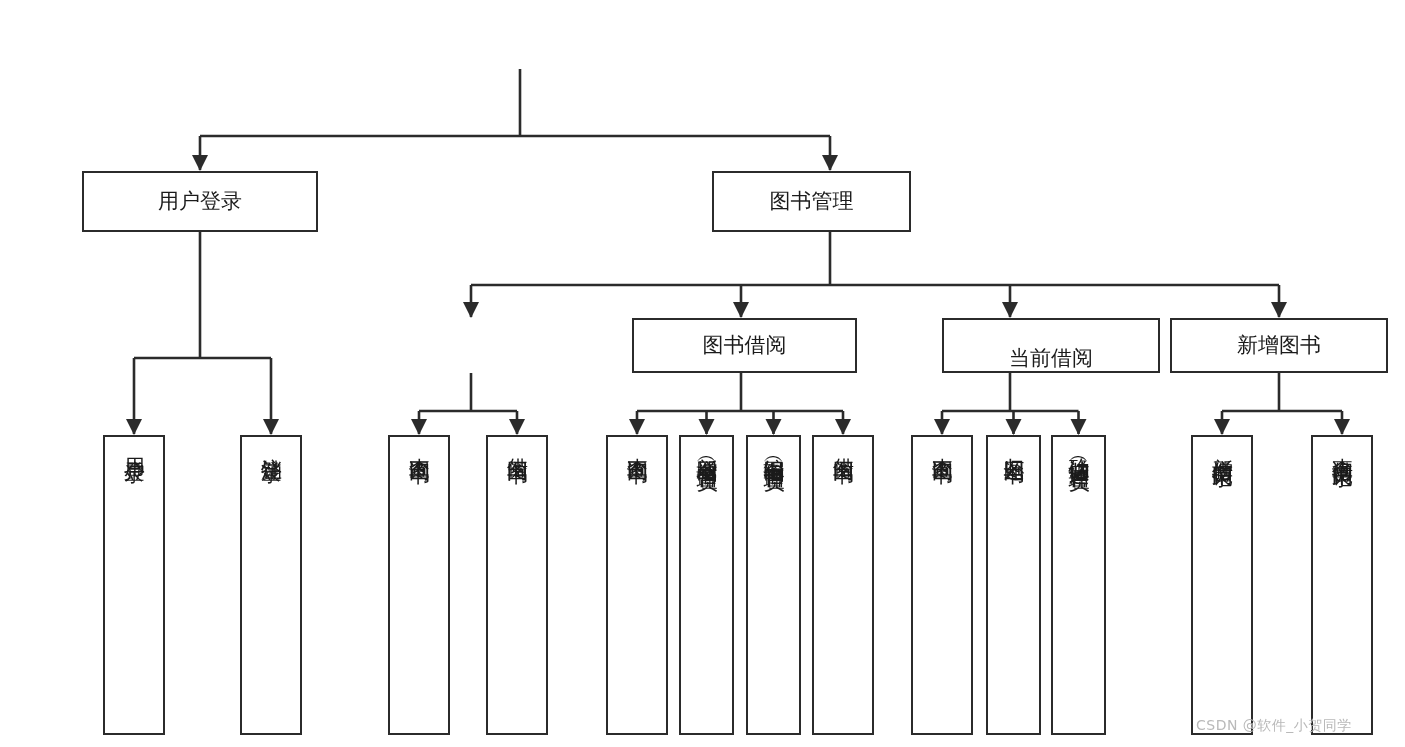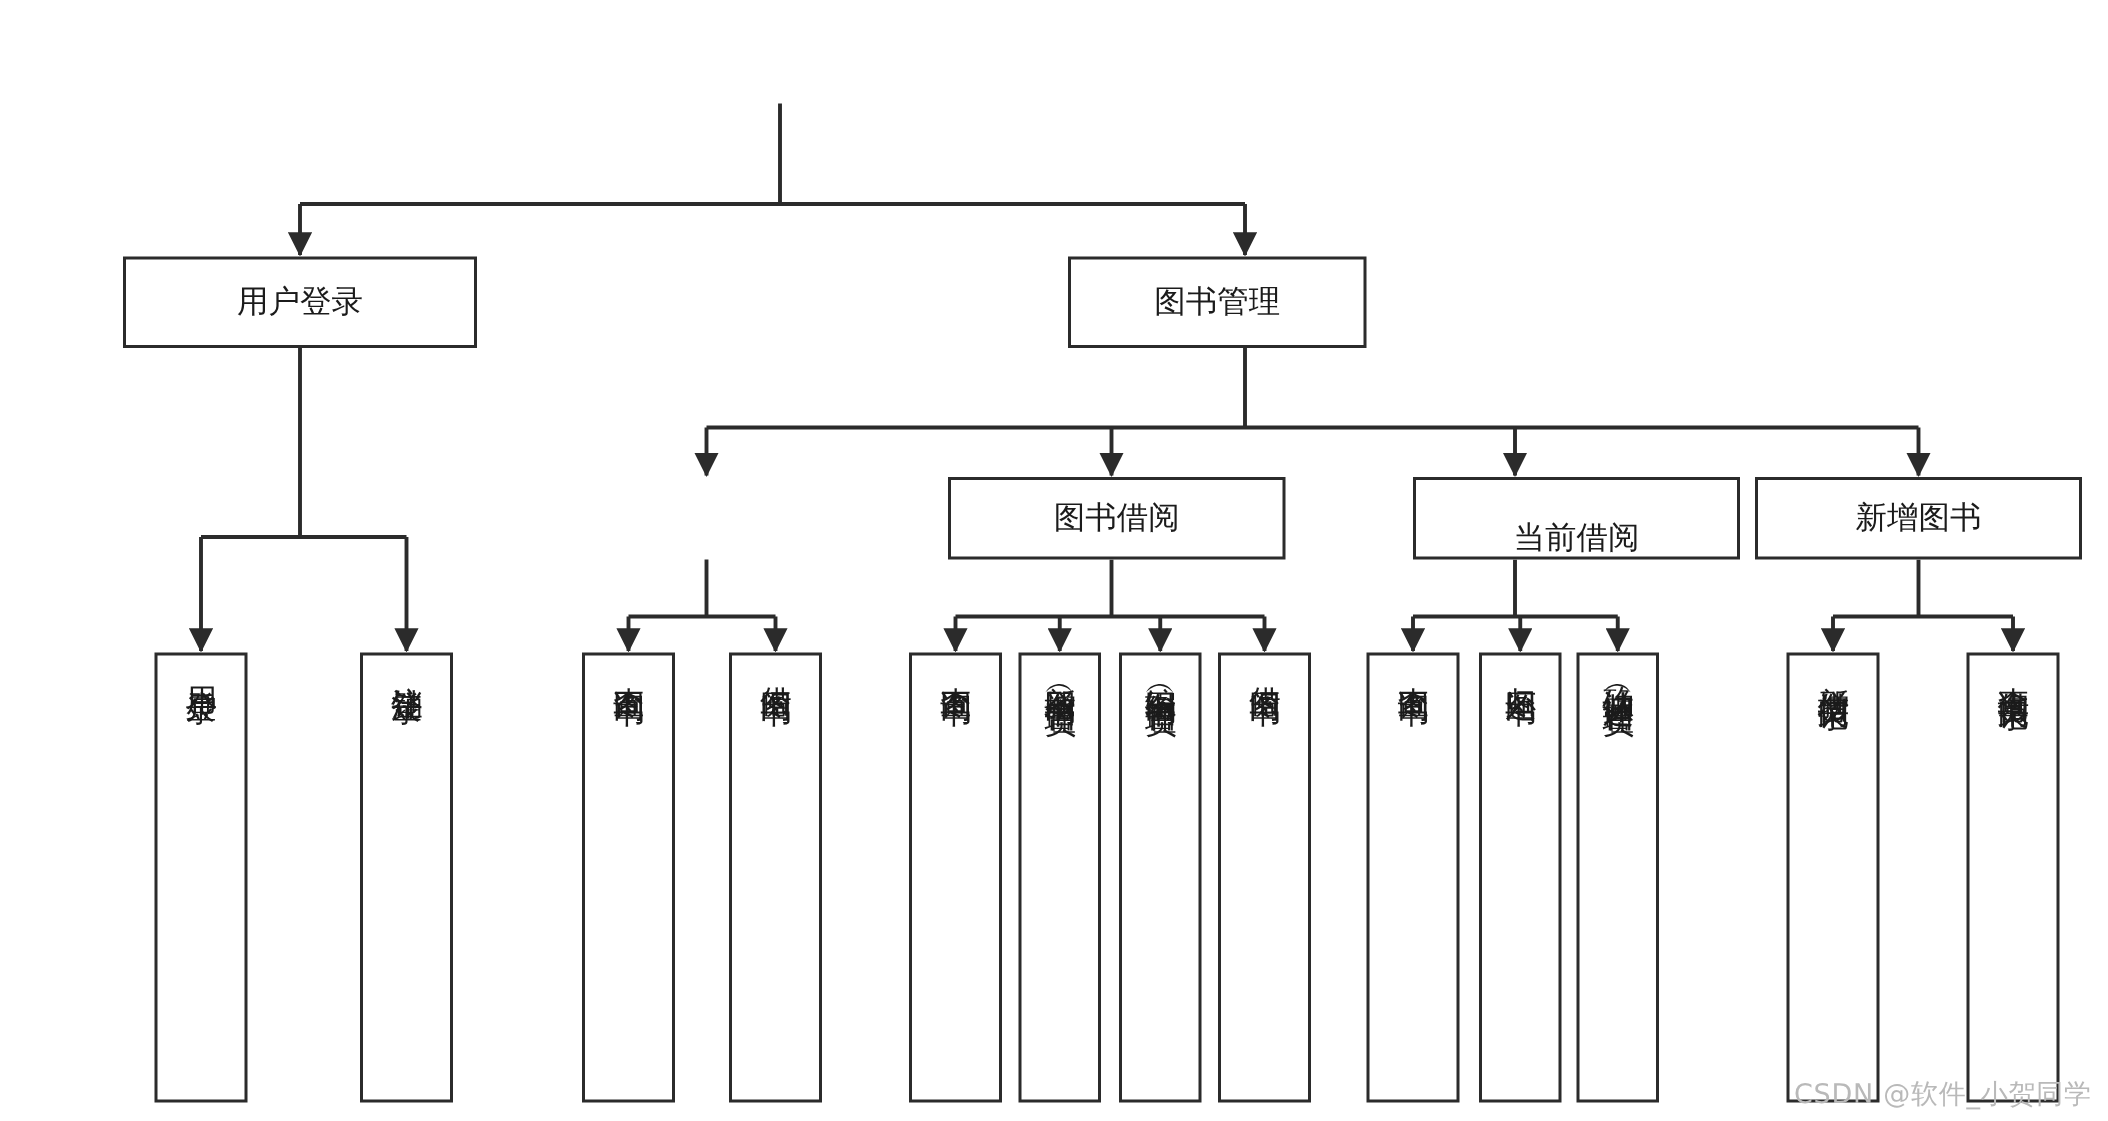--- a/index.html
+++ b/index.html
@@ -53,21 +53,21 @@
     white-space: pre-line;
   }
   .node.leaf .label {
     writing-mode: vertical-rl;
     text-orientation: upright;
     white-space: nowrap;
   }
   #watermark {
     position: absolute;
     color: #b9b9b9;
-    font-size: 18px;
+    font-size: 14px;
     white-space: nowrap;
     letter-spacing: 0.5px;
   }
 </style>
 </head>
 <body>
 
 <div id="canvas">
 
   <svg id="wires" viewBox="0 0 1405 747" width="1405" height="747" xmlns="http://www.w3.org/2000/svg">

